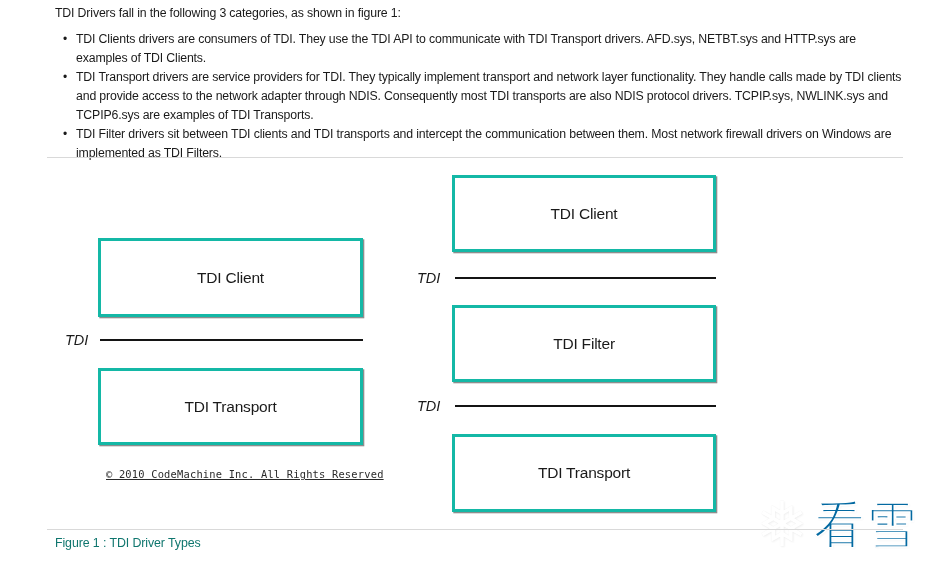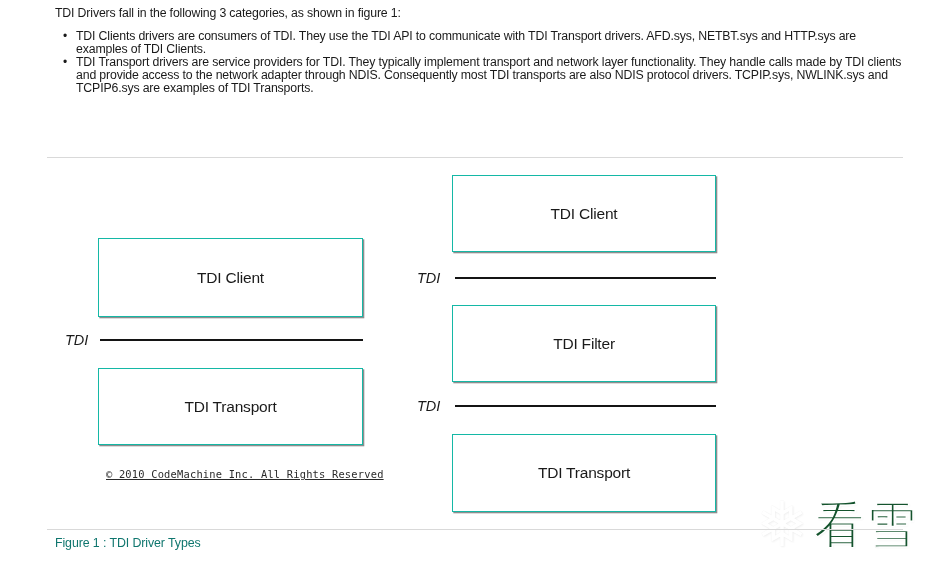--- a/index.html
+++ b/index.html
@@ -32,21 +32,21 @@
   }
   .bullets {
     list-style: none;
     margin: 8px 0 0 0;
     padding: 0;
   }
   .bullets li {
     position: relative;
     padding-left: 29px;
     font-size: 12.3px;
-    line-height: 13px;
+    line-height: 19px;
     letter-spacing: -0.15px;
     margin-bottom: 0px;
   }
   .bullets li::before {
     content: "\2022";
     position: absolute;
     left: 16px;
     top: -0.5px;
     font-size: 12px;
     color: #1a1a1a;
@@ -68,21 +68,21 @@
     position: absolute;
     left: 0;
     top: 0;
     width: 933px;
     height: 568px;
   }
   .dbox {
     position: absolute;
     box-sizing: border-box;
     background: #ffffff;
-    border: 1px solid #14b8a6;
+    border: 3px solid #14b8a6;
     box-shadow: 1.3px 1.3px 0 0 #8d8d8d;
     display: flex;
     align-items: center;
     justify-content: center;
   }
   .dbox span {
     font-size: 15.5px;
     color: #1a1a1a;
     letter-spacing: -0.2px;
   }
@@ -152,35 +152,36 @@
   }
   .wm-flake {
     font-size: 62px;
     line-height: 1;
     color: #ffffff;
     text-shadow: 0 0 1px rgba(0,0,0,0.07), 1px 1px 2px rgba(0,0,0,0.05);
   }
   .wm-text {
     font-size: 50px;
     line-height: 1;
-    color: #14532d;
+    color: #0369a1;
     letter-spacing: 2px;
     text-shadow: 0 0 1px rgba(0,0,0,0.07), 1px 1px 2px rgba(0,0,0,0.05);
     font-family: "DejaVu Sans", sans-serif;
     -webkit-text-stroke: 1.5px rgba(255,255,255,1);
   }
 </style>
 </head>
 <body>
 
 <div class="prose">
   <p class="intro">TDI Drivers fall in the following 3 categories, as shown in figure 1:</p>
   <ul class="bullets">
     <li>TDI Clients drivers are consumers of TDI. They use the TDI API to communicate with TDI Transport drivers. AFD.sys, NETBT.sys and HTTP.sys are examples of TDI Clients.</li>
     <li>TDI Transport drivers are service providers for TDI. They typically implement transport and network layer functionality. They handle calls made by TDI clients and provide access to the network adapter through NDIS. Consequently most TDI transports are also NDIS protocol drivers. TCPIP.sys, NWLINK.sys and TCPIP6.sys are examples of TDI Transports.</li>
+    <li>TDI Filter drivers sit between TDI clients and TDI transports and intercept the communication between them. Most network firewall drivers on Windows are implemented as TDI Filters.</li>
   </ul>
 </div>
 
 <div class="hrule top"></div>
 
 <div class="diagram">
 
   <div class="dbox box-l-client">
     <span>TDI Client</span>
   </div>

